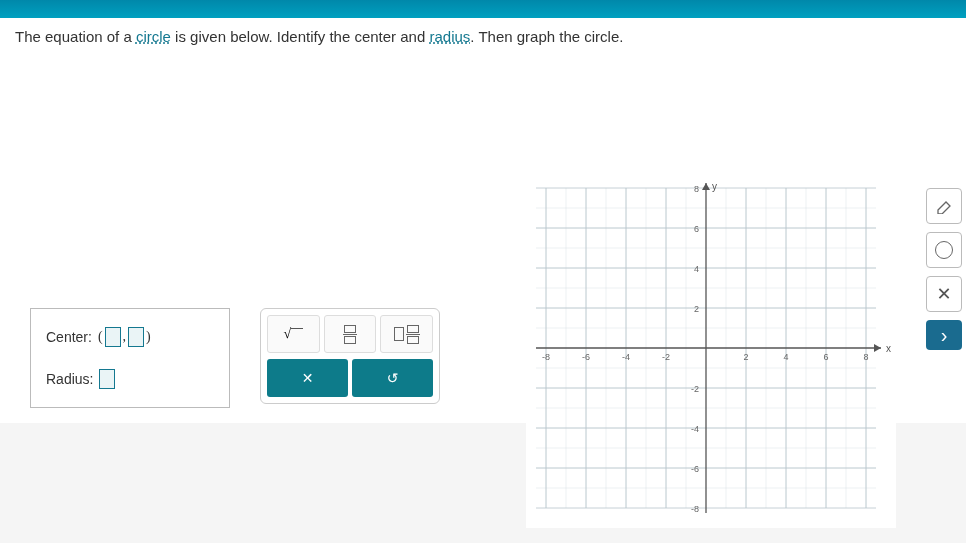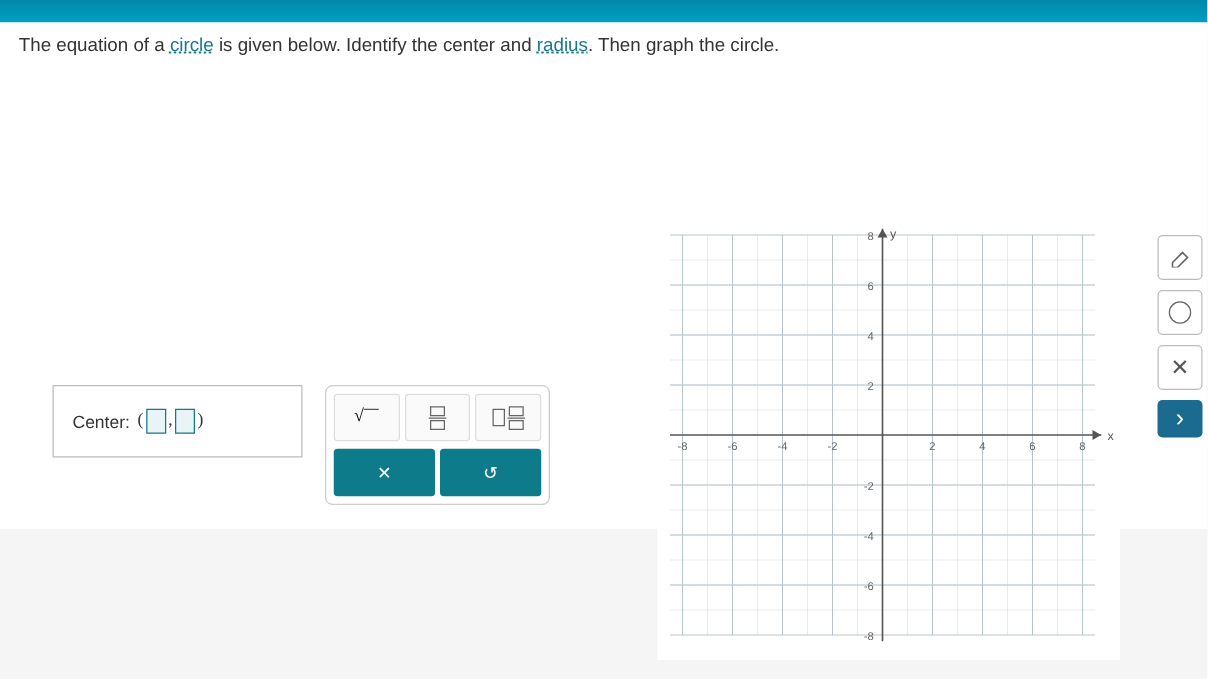--- a/index.html
+++ b/index.html
@@ -47,21 +47,20 @@
       color: #333;
     }
     .answer-box {
       position: absolute;
       left: 30px;
       top: 290px;
       width: 200px;
       border: 1px solid #bbb;
       background: #fff;
       padding: 18px 15px;
-      margin-left: 12px;
     }
     .answer-row {
       display: flex;
       align-items: center;
       font-size: 14px;
       color: #333;
       margin-bottom: 22px;
     }
     .answer-row:last-child { margin-bottom: 0; }
     .input-box {
@@ -170,20 +169,24 @@
 
 
   <div class="answer-box">
     <div class="answer-row">
       <span>Center:</span>
       <span style="margin-left:6px; font-family:serif;">(</span>
       <span class="input-box"></span>
       <span style="font-family:serif;">,</span>
       <span class="input-box"></span>
       <span style="font-family:serif;">)</span>
+    </div>
+    <div class="answer-row">
+      <span>Radius:</span>
+      <span class="input-box" style="margin-left:6px;"></span>
     </div>
   </div>
 
   <div class="tools-panel">
     <div class="tool-row">
       <div class="tool-btn">
         <span class="sqrt-icon">√<span style="border-top:1px solid #555;display:inline-block;width:12px;height:10px;border-left:none;"></span></span>
       </div>
       <div class="tool-btn">
         <span class="frac-icon">

